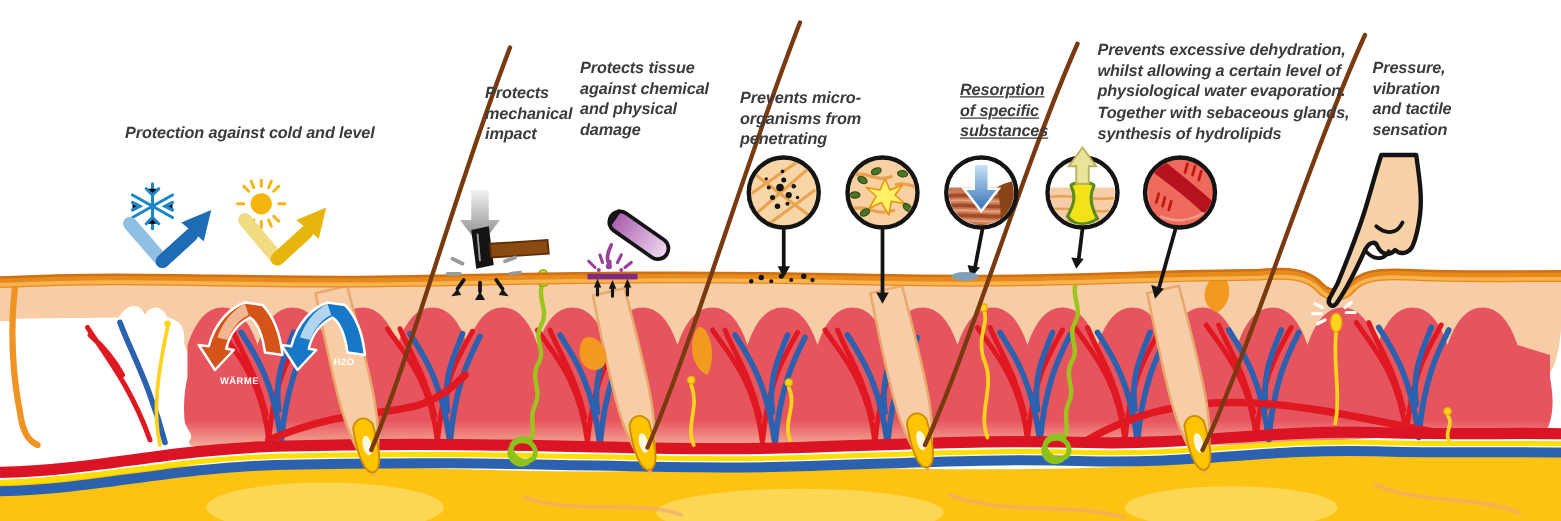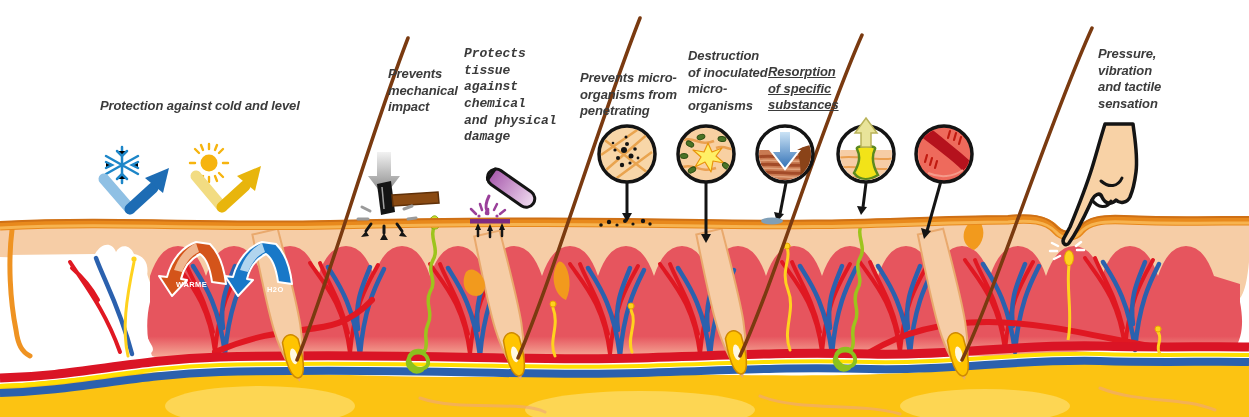--- a/index.html
+++ b/index.html
@@ -342,37 +342,38 @@
   <g>
     <path d="M1069,265 C1066,290 1073,315 1068,340" stroke="#ffd21e" stroke-width="3" fill="none"></path>
     <ellipse cx="1069" cy="258" rx="4.5" ry="7.5" fill="#ffd21e" stroke="#e8a800" stroke-width="1"></ellipse>
     <g stroke="#ffffff" stroke-width="2.5" stroke-linecap="round">
       <path d="M1052,243 L1058,246 M1050,251 L1057,251 M1054,259 L1060,256 M1081,242 L1076,246 M1084,250 L1077,250"></path>
     </g>
   </g>
 </svg>
 
   <div class="lbl" style="left:100px;top:98px;width:250px;">Protection against cold and level</div>
-  <div class="lbl" style="left:388px;top:66px;width:90px;">Prevents
+  <div class="lbl" style="left:388px;top:66px;width:90px;">Protects
 mechanical
 impact</div>
-  <div class="lbl" style="left:464px;top:46px;width:110px;font-family:Liberation Mono, monospace;">Protects tissue
+  <div class="lbl" style="left:464px;top:46px;width:110px;">Protects tissue
 against chemical
 and physical
 damage</div>
-  <div class="lbl" style="left:580px;top:70px;width:110px;">Prevents micro-
+  <div class="lbl" style="left:592px;top:70px;width:110px;">Prevents micro-
 organisms from
 penetrating</div>
-  <div class="lbl" style="left:688px;top:48px;width:90px;">Destruction
-of inoculated
-micro-
-organisms</div>
   <div class="lbl" style="left:768px;top:64px;width:80px;text-decoration:underline;">Resorption
 of specific
 substances</div>
+  <div class="lbl" style="left:878px;top:32px;width:210px;">Prevents excessive dehydration,
+whilst allowing a certain level of
+physiological water evaporation.
+Together with sebaceous glands,
+synthesis of hydrolipids</div>
   <div class="lbl" style="left:1098px;top:46px;width:80px;">Pressure,
 vibration
 and tactile
 sensation</div>
 
-  <div class="tinylbl" style="left:176px;top:280px;text-align:right;">WÄRME</div>
+  <div class="tinylbl" style="left:176px;top:300px;text-align:right;">WÄRME</div>
   <div class="tinylbl" style="left:247px;top:285px;padding-left:20px;">H2O</div>
 </div>
 
 </body></html>

